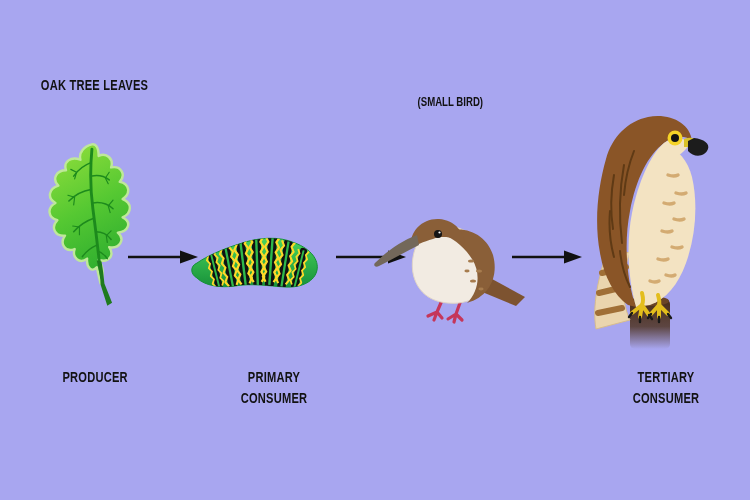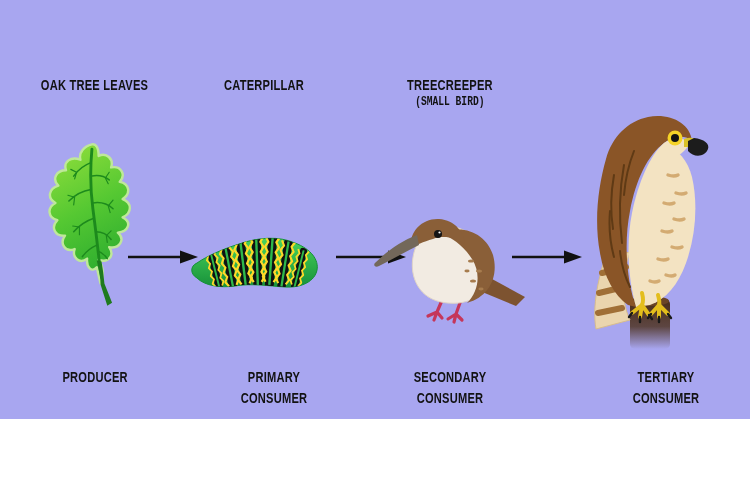--- a/index.html
+++ b/index.html
@@ -1,18 +1,18 @@
 <!DOCTYPE html>
 <html><head>
 <meta charset="utf-8">
 <style>
   html,body{margin:0;padding:0;}
   .canvas{
     position:relative;
-    width:750px;height:419px;
+    width:750px;height:500px;
     background:#a8a6f0;
     overflow:hidden;
     font-family:"Liberation Sans", sans-serif;
   }
   .label{
     position:absolute;
     width:220px;
     text-align:center;
     color:#121212;
     font-weight:bold;
@@ -22,40 +22,37 @@
   }
   .label .inner{
     display:inline-block;
     max-width:150px;
     transform:scaleX(.74);
     transform-origin:center;
   }
   .top-label{top:74px;}
   .sub-label{
     position:absolute;top:94px;width:220px;text-align:center;
-    color:#121212;font-weight:bold;font-size:13px;line-height:16px;font-family:Liberation Mono, monospace;
+    color:#121212;font-weight:bold;font-size:13px;line-height:16px;
   }
   .sub-label .inner{display:inline-block;transform:scaleX(.74);transform-origin:center;}
   .role-label{top:366px;}
   .illus{position:absolute;}
   .arrow{position:absolute;top:249px;}
 </style>
 </head>
 <body>
 
 <div class="canvas">
 
   <div class="label top-label" style="left:-15px"><span class="inner">OAK TREE LEAVES</span></div>
-  <div class="label top-label" style="left:154px"><span class="inner">CATERPILLAR</span></div>
-  <div class="label top-label" style="left:340px"><span class="inner">TREECREEPER</span></div>
   <div class="sub-label" style="left:340px"><span class="inner">(SMALL BIRD)</span></div>
 
   <div class="label role-label" style="left:-15px"><span class="inner">PRODUCER</span></div>
   <div class="label role-label" style="left:164px"><span class="inner">PRIMARY CONSUMER</span></div>
-  <div class="label role-label" style="left:340px"><span class="inner">SECONDARY CONSUMER</span></div>
   <div class="label role-label" style="left:556px"><span class="inner">TERTIARY CONSUMER</span></div>
 
   <svg class="arrow" style="left:126px" width="74" height="16">
     <line x1="2" y1="8" x2="56" y2="8" stroke="#111" stroke-width="2.6"></line>
     <polygon points="54,1.5 72,8 54,14.5" fill="#111"></polygon>
   </svg>
   <svg class="arrow" style="left:334px" width="74" height="16">
     <line x1="2" y1="8" x2="56" y2="8" stroke="#111" stroke-width="2.6"></line>
     <polygon points="54,1.5 72,8 54,14.5" fill="#111"></polygon>
   </svg>

